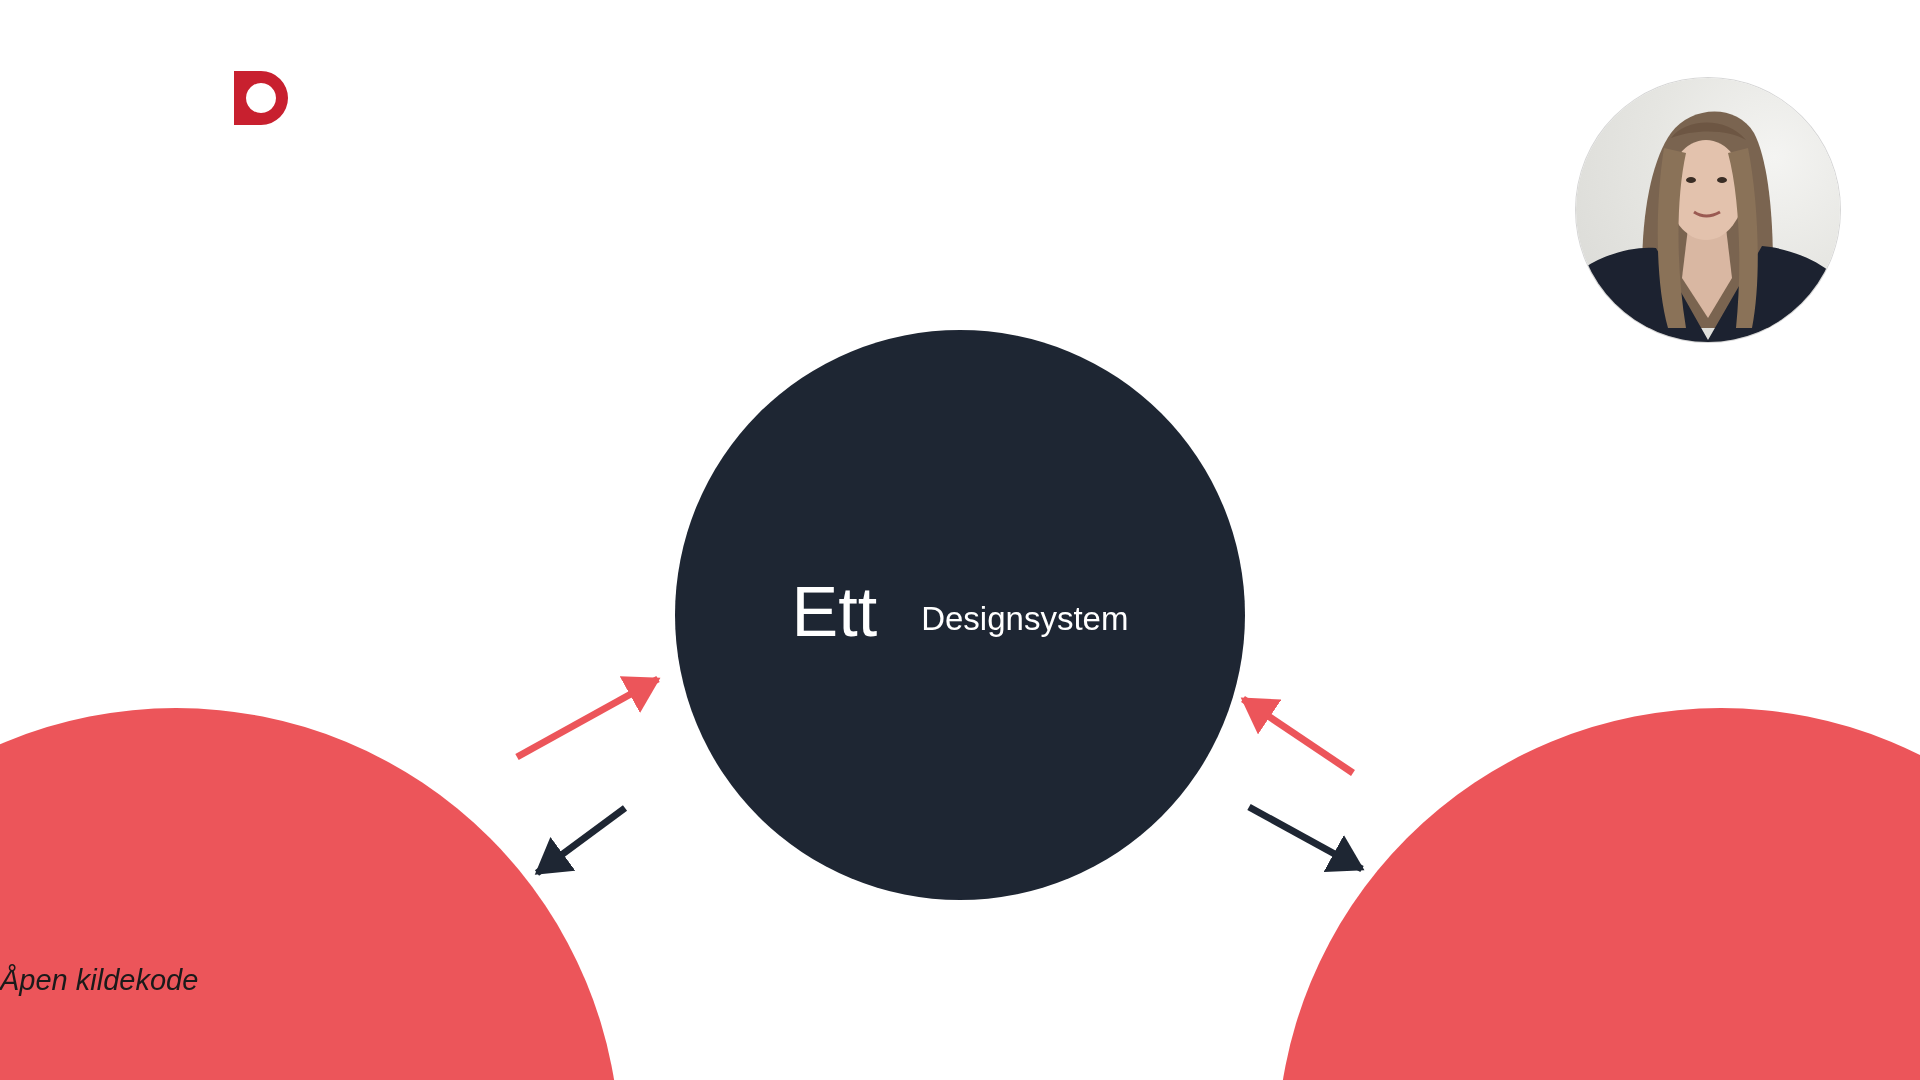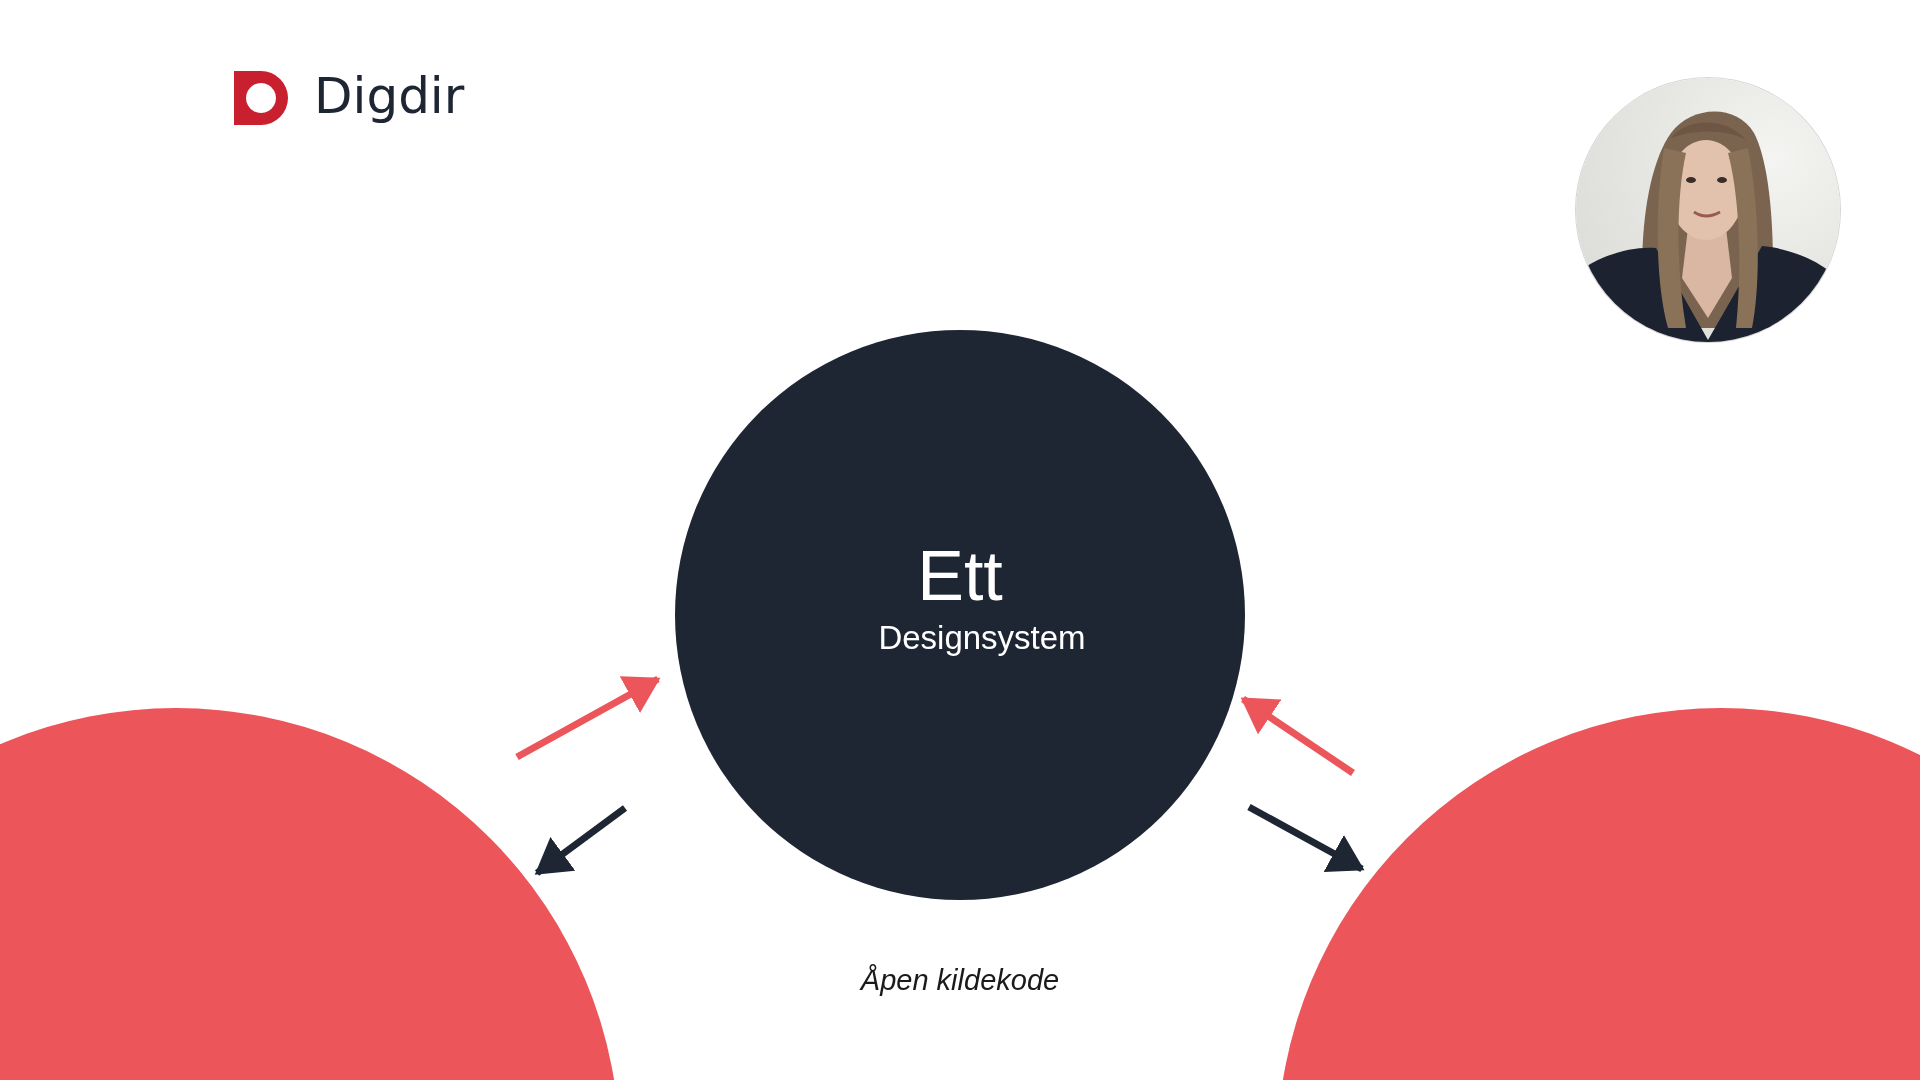--- a/index.html
+++ b/index.html
@@ -44,26 +44,26 @@
     .diagram {
       position: absolute;
       left: 0;
       top: 0;
       width: 1920px;
       height: 1080px;
     }
     .center-label {
       position: absolute;
       left: 675px;
-      top: 324px;
+      top: 340px;
       width: 570px;
       height: 570px;
       border-radius: 50%;
       display: flex;
-      flex-direction: column;
+      flex-direction: row;
       align-items: center;
       justify-content: center;
       color: #ffffff;
       pointer-events: none;
     }
     .center-title {
       font-size: 70px;
       line-height: 70px;
       margin-top: 0px;
       position: relative;
@@ -74,21 +74,20 @@
       line-height: 40px;
       position: relative;
       top: -6px;
       margin-left: 44px;
     }
     .caption {
       position: absolute;
       left: 0;
       width: 1920px;
       top: 960px;
-      text-align: center;
       font-style: italic;
       font-size: 29px;
       color: #1a1a1a;
       line-height: 40px;
     }
     .webcam {
       position: absolute;
       left: 1576px;
       top: 78px;
       width: 264px;
@@ -102,21 +101,20 @@
   </style>
 </head>
 <body>
 
 <div class="slide">
 
   <div class="logo">
     <svg class="logo-mark" viewBox="0 0 54 54">
       <path d="M0 0 H27 A27 27 0 0 1 27 54 H0 Z M27 12 A15 15 0 1 0 27.01 12 Z" fill="#c8202f" fill-rule="evenodd"></path>
     </svg>
-    <span class="logo-text">Digdir</span>
   </div>
 
   <svg class="diagram" width="1920" height="1080" viewBox="0 0 1920 1080">
     <defs>
       <marker id="head-red" markerWidth="6" markerHeight="6" refX="4.6" refY="3" orient="auto" markerUnits="strokeWidth">
         <path d="M0,0 L5,3 L0,6 Z" fill="#ec555a"></path>
       </marker>
       <marker id="head-dark" markerWidth="6" markerHeight="6" refX="4.6" refY="3" orient="auto" markerUnits="strokeWidth">
         <path d="M0,0 L5,3 L0,6 Z" fill="#1e2633"></path>
       </marker>

